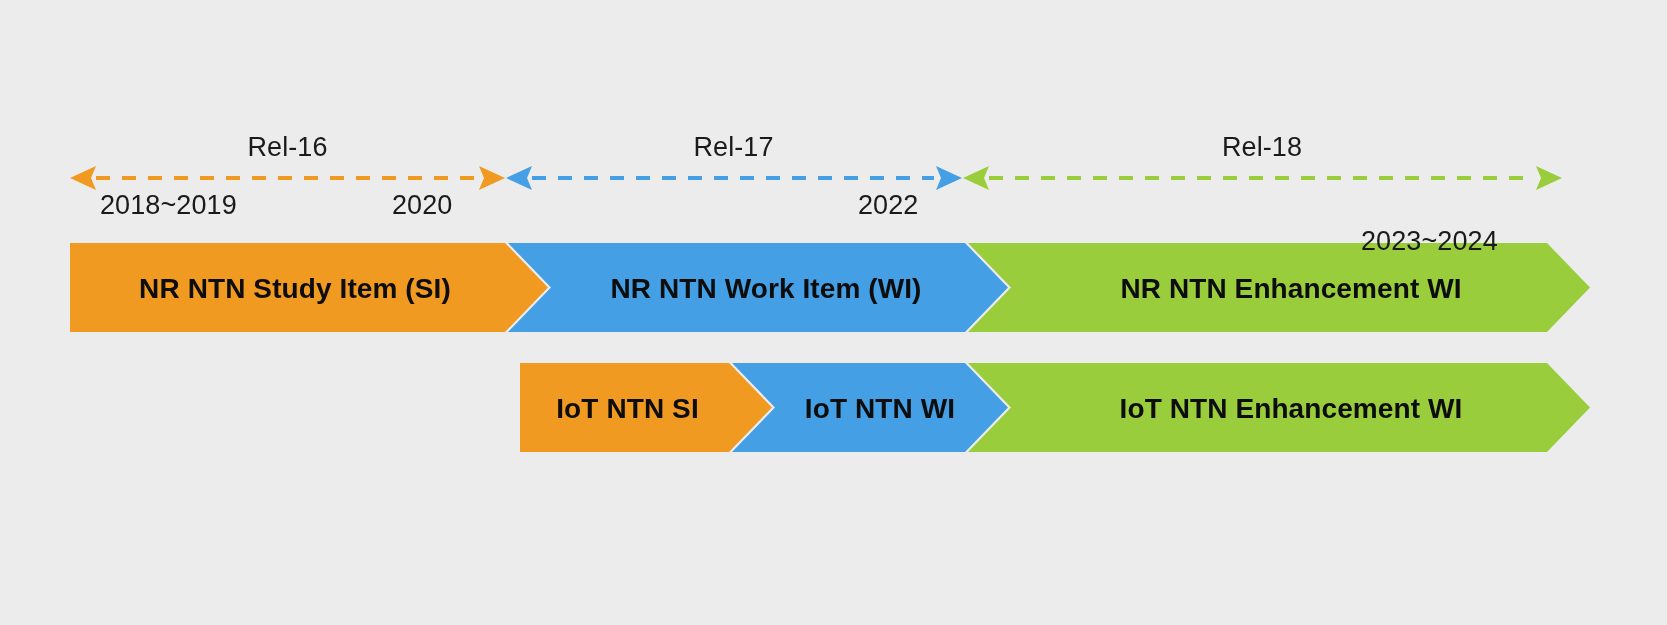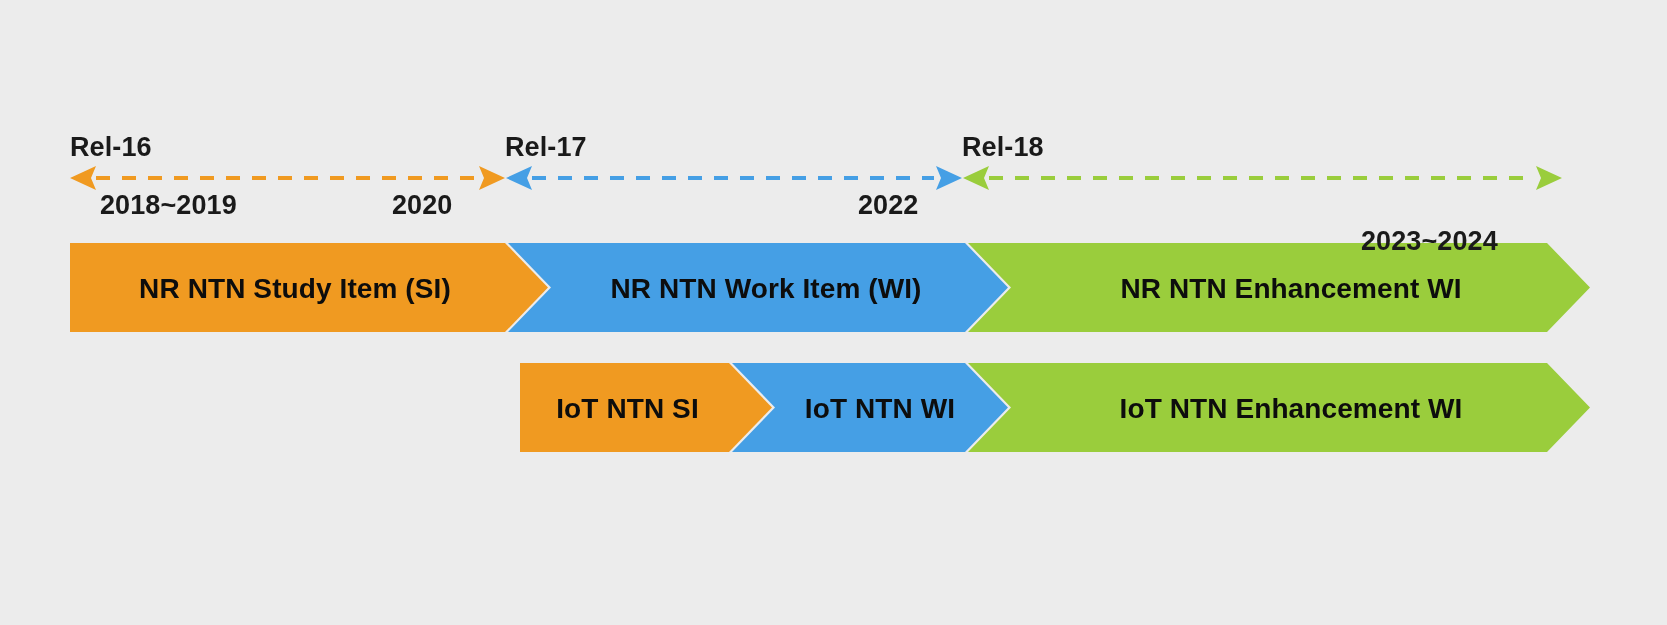--- a/index.html
+++ b/index.html
@@ -26,30 +26,30 @@
     left: 0; top: 0;
     width: 1667px;
     height: 625px;
     display: block;
   }
 
   
   .rel-label {
     position: absolute;
     font-size: 27px;
-    font-weight: 700;
+    font-weight: 400;
     color: #1a1a1a;
     white-space: nowrap;
-    text-align: left;
+    text-align: center;
     letter-spacing: 0.1px;
   }
   .year-label {
     position: absolute;
     font-size: 27px;
-    font-weight: 700;
+    font-weight: 400;
     color: #1a1a1a;
     white-space: nowrap;
     letter-spacing: 0.1px;
   }
   .bar-label {
     position: absolute;
     font-size: 28px;
     font-weight: 700;
     color: #0d0d0d;
     white-space: nowrap;

